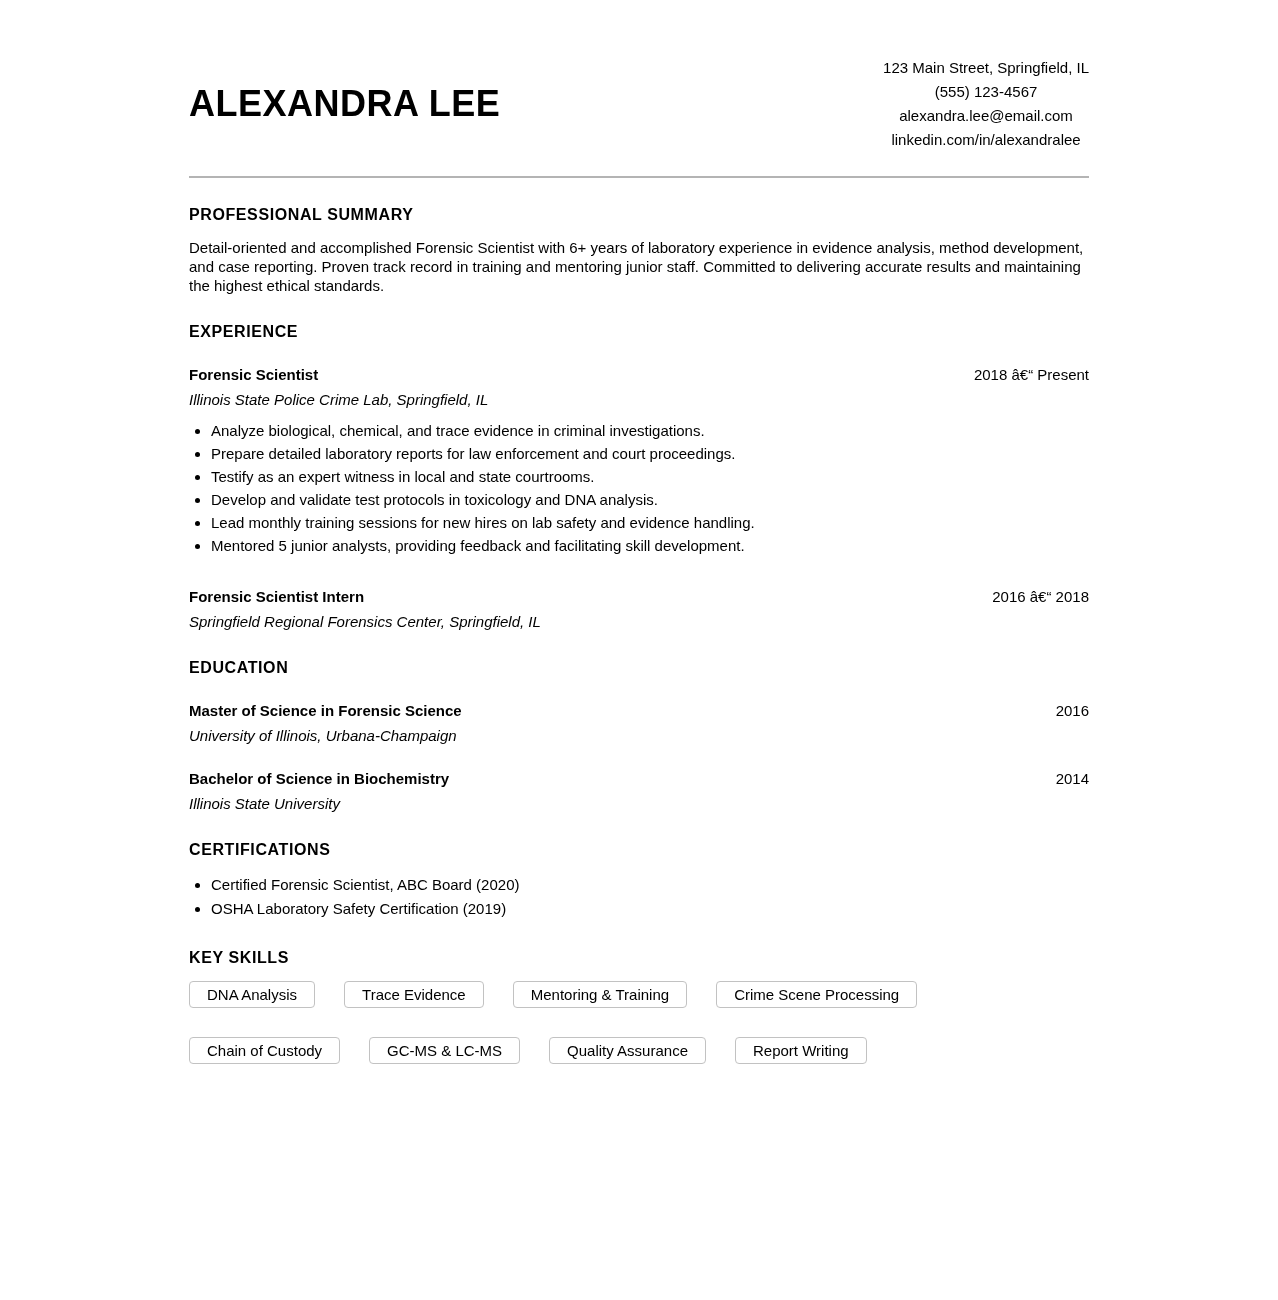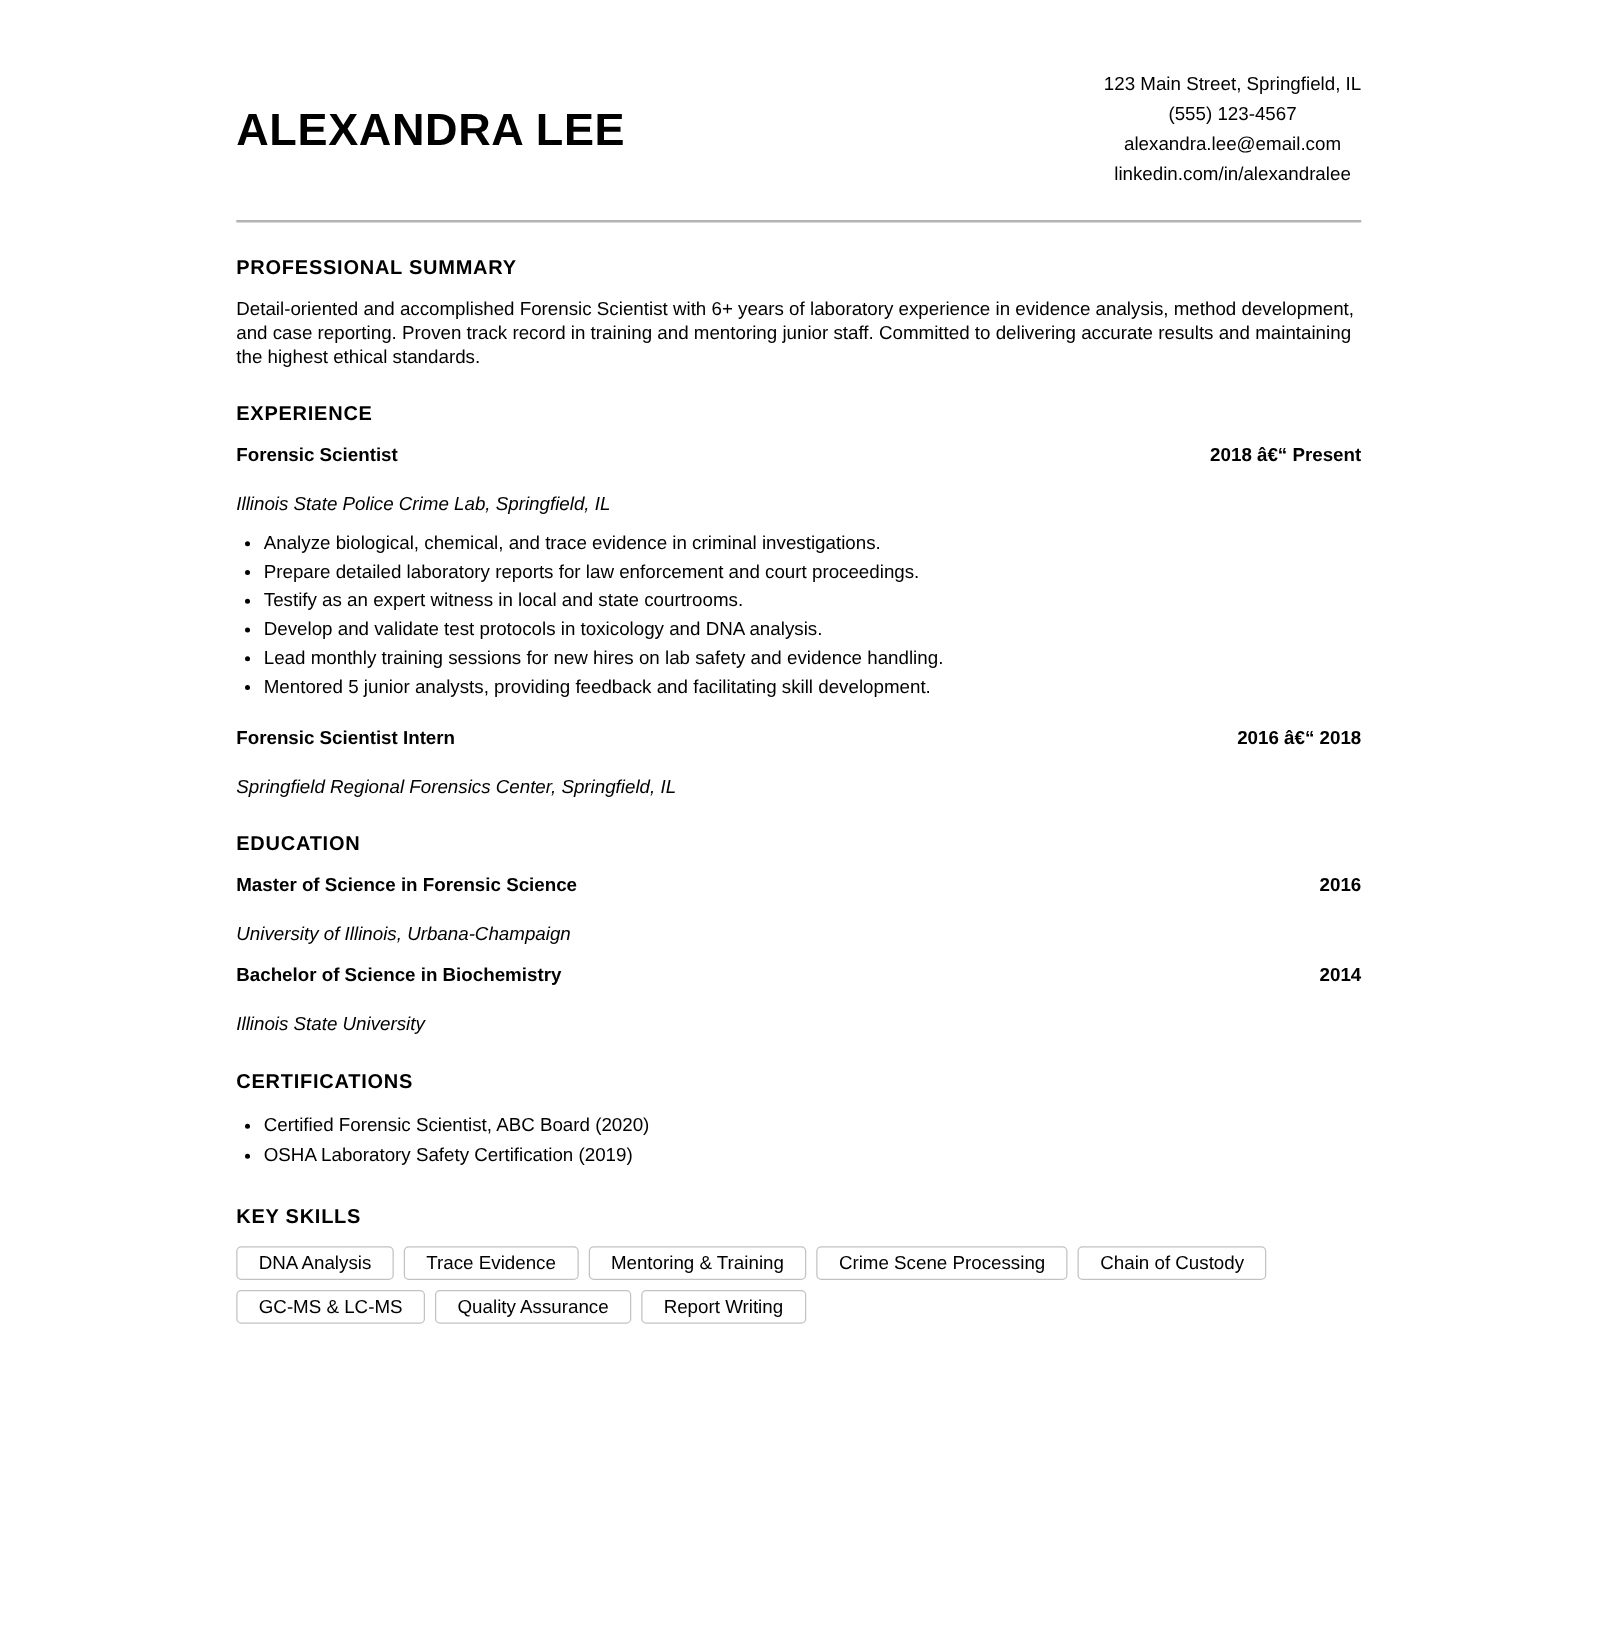--- a/index.html
+++ b/index.html
@@ -54,39 +54,39 @@
   }
   
   .job + .job { margin-top: 20px; }
   .job-head, .edu-head {
     display: flex;
     justify-content: space-between;
     align-items: baseline;
     line-height: 19px;
   }
   .job-title, .edu-degree { font-weight: bold; }
-  .job-dates, .edu-year { font-weight: bold; }
+  .job-dates, .edu-year { font-weight: normal; margin-top: 10px; }
   .job-company, .edu-school {
     font-style: italic;
-    margin-top: 20px;
+    margin-top: 6px;
     line-height: 19px;
   }
   ul.bullets {
     margin: 10px 0 0 0;
     padding-left: 22px;
   }
   ul.bullets li { line-height: 23px; }
   ul.bullets.certs li { line-height: 24px; }
   
   .edu-entry + .edu-entry { margin-top: 14px; }
   
   .pills {
     display: flex;
     flex-wrap: wrap;
-    gap: 8px;
+    gap: 29px;
     margin-top: 4px;
   }
   .pill {
     display: inline-block;
     border: 1px solid #c2c2c2;
     border-radius: 4px;
     padding: 5px 17px;
     font-size: 15px;
     line-height: 15px;
     background: #ffffff;

